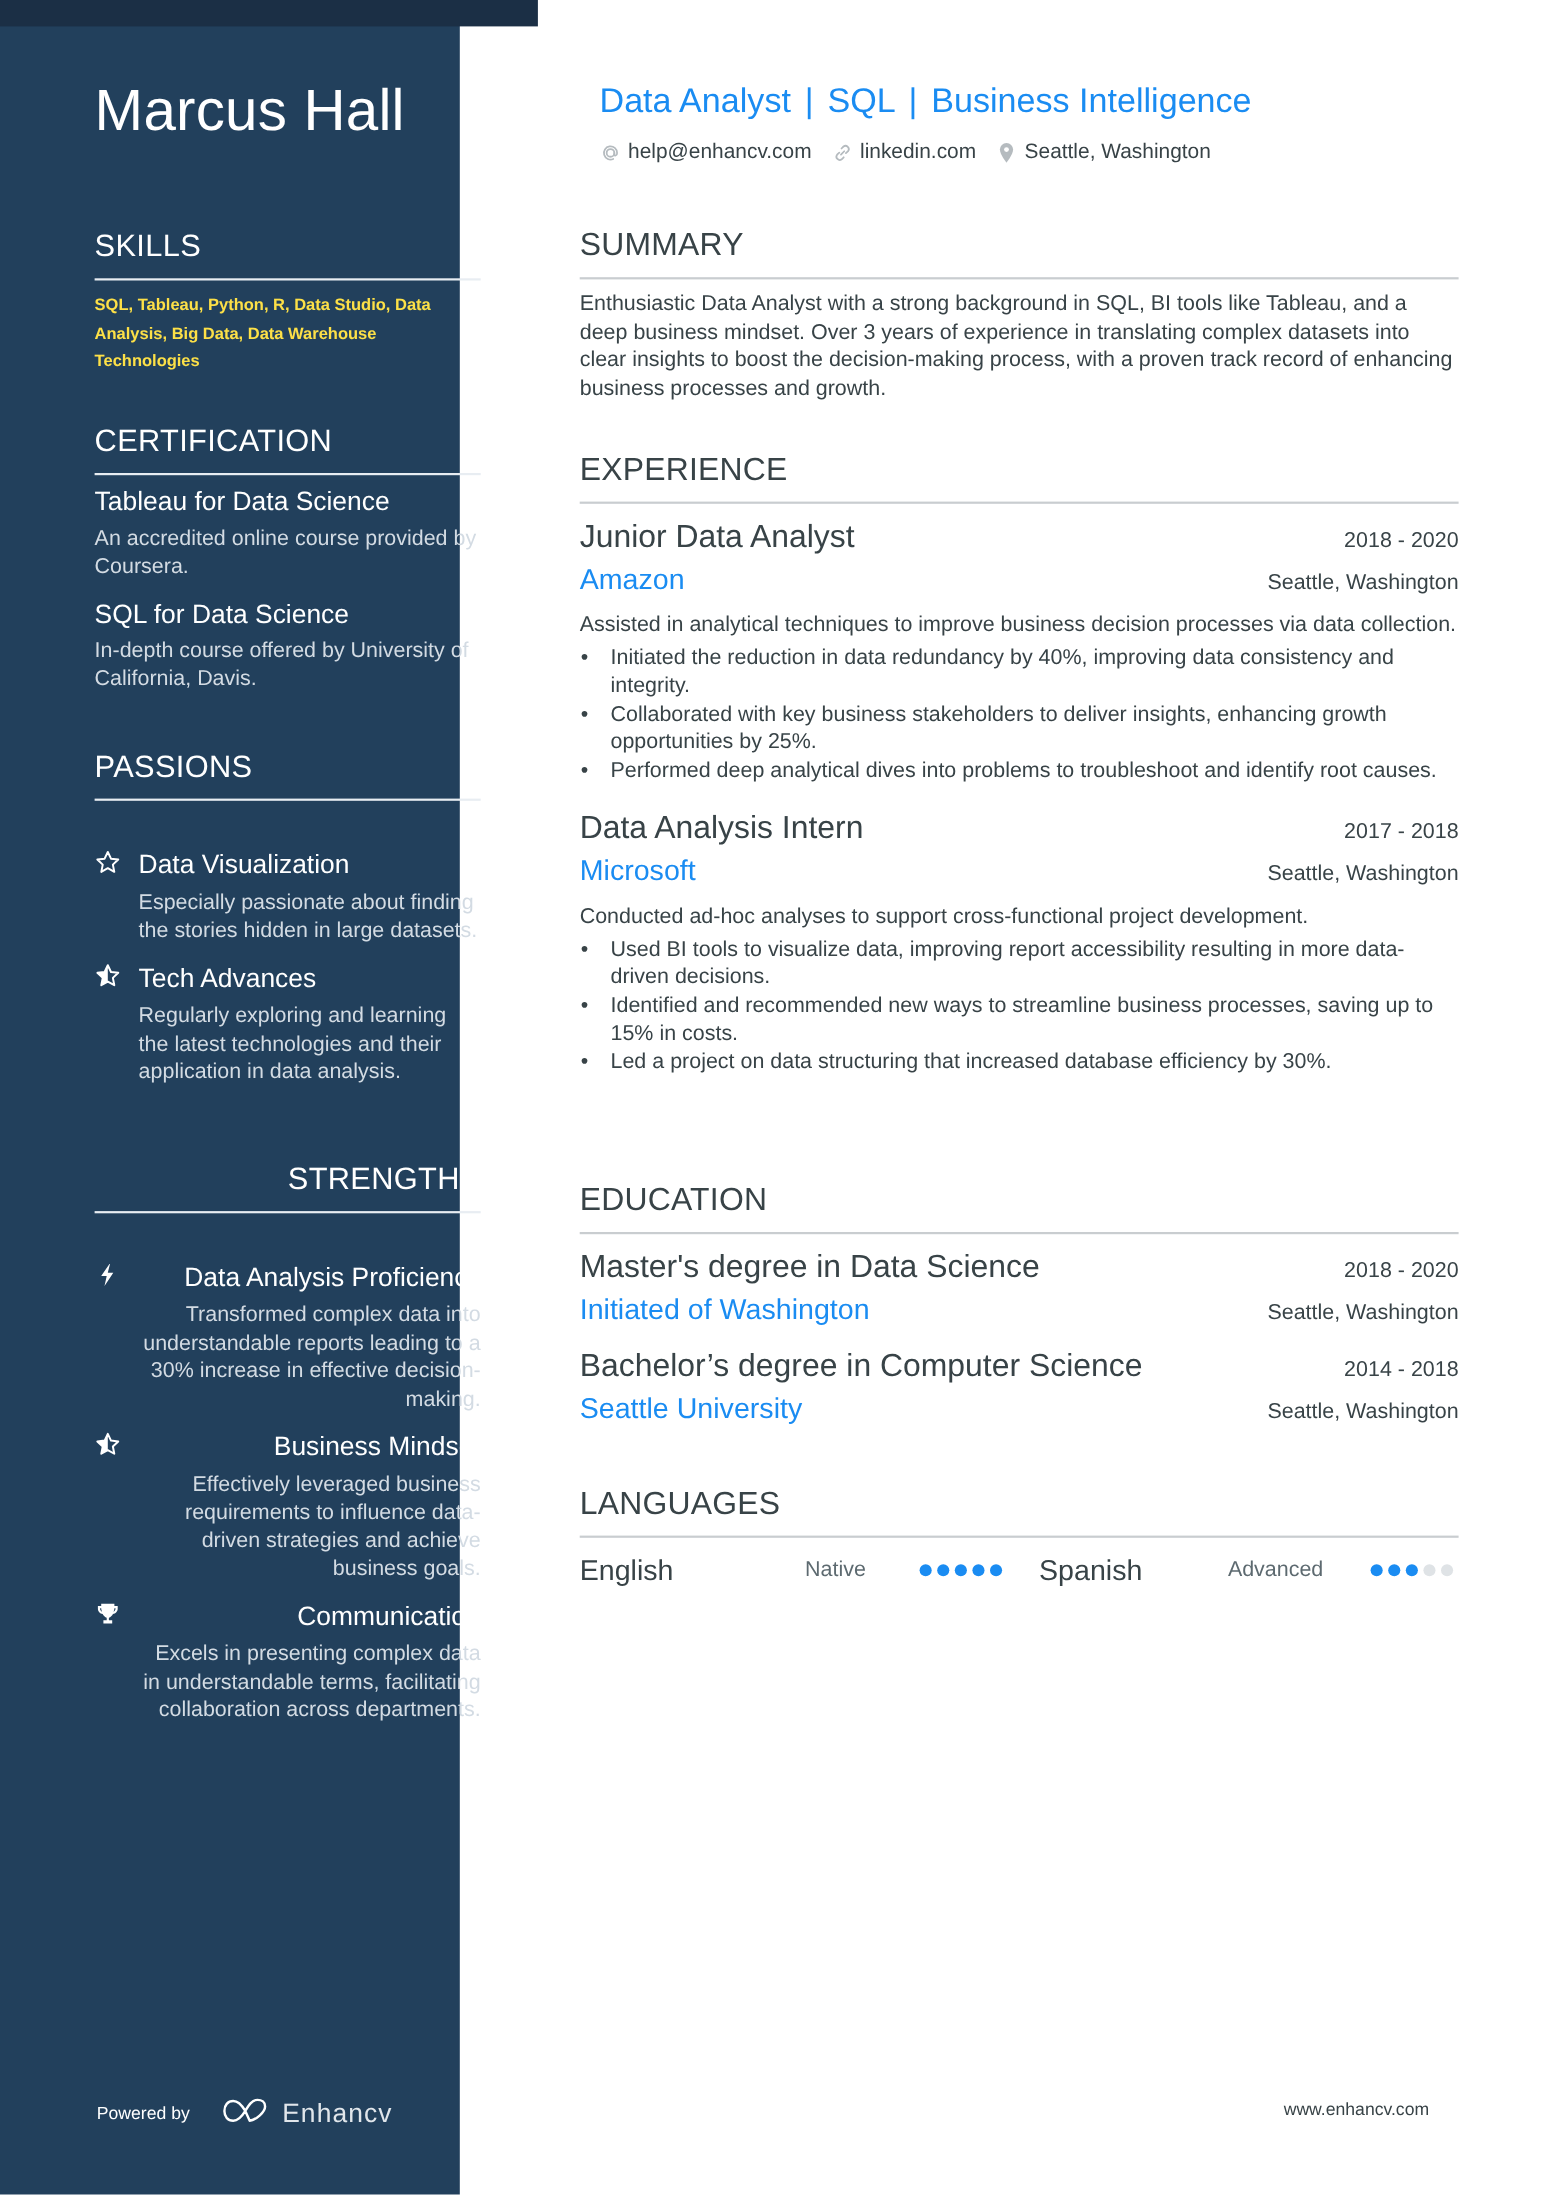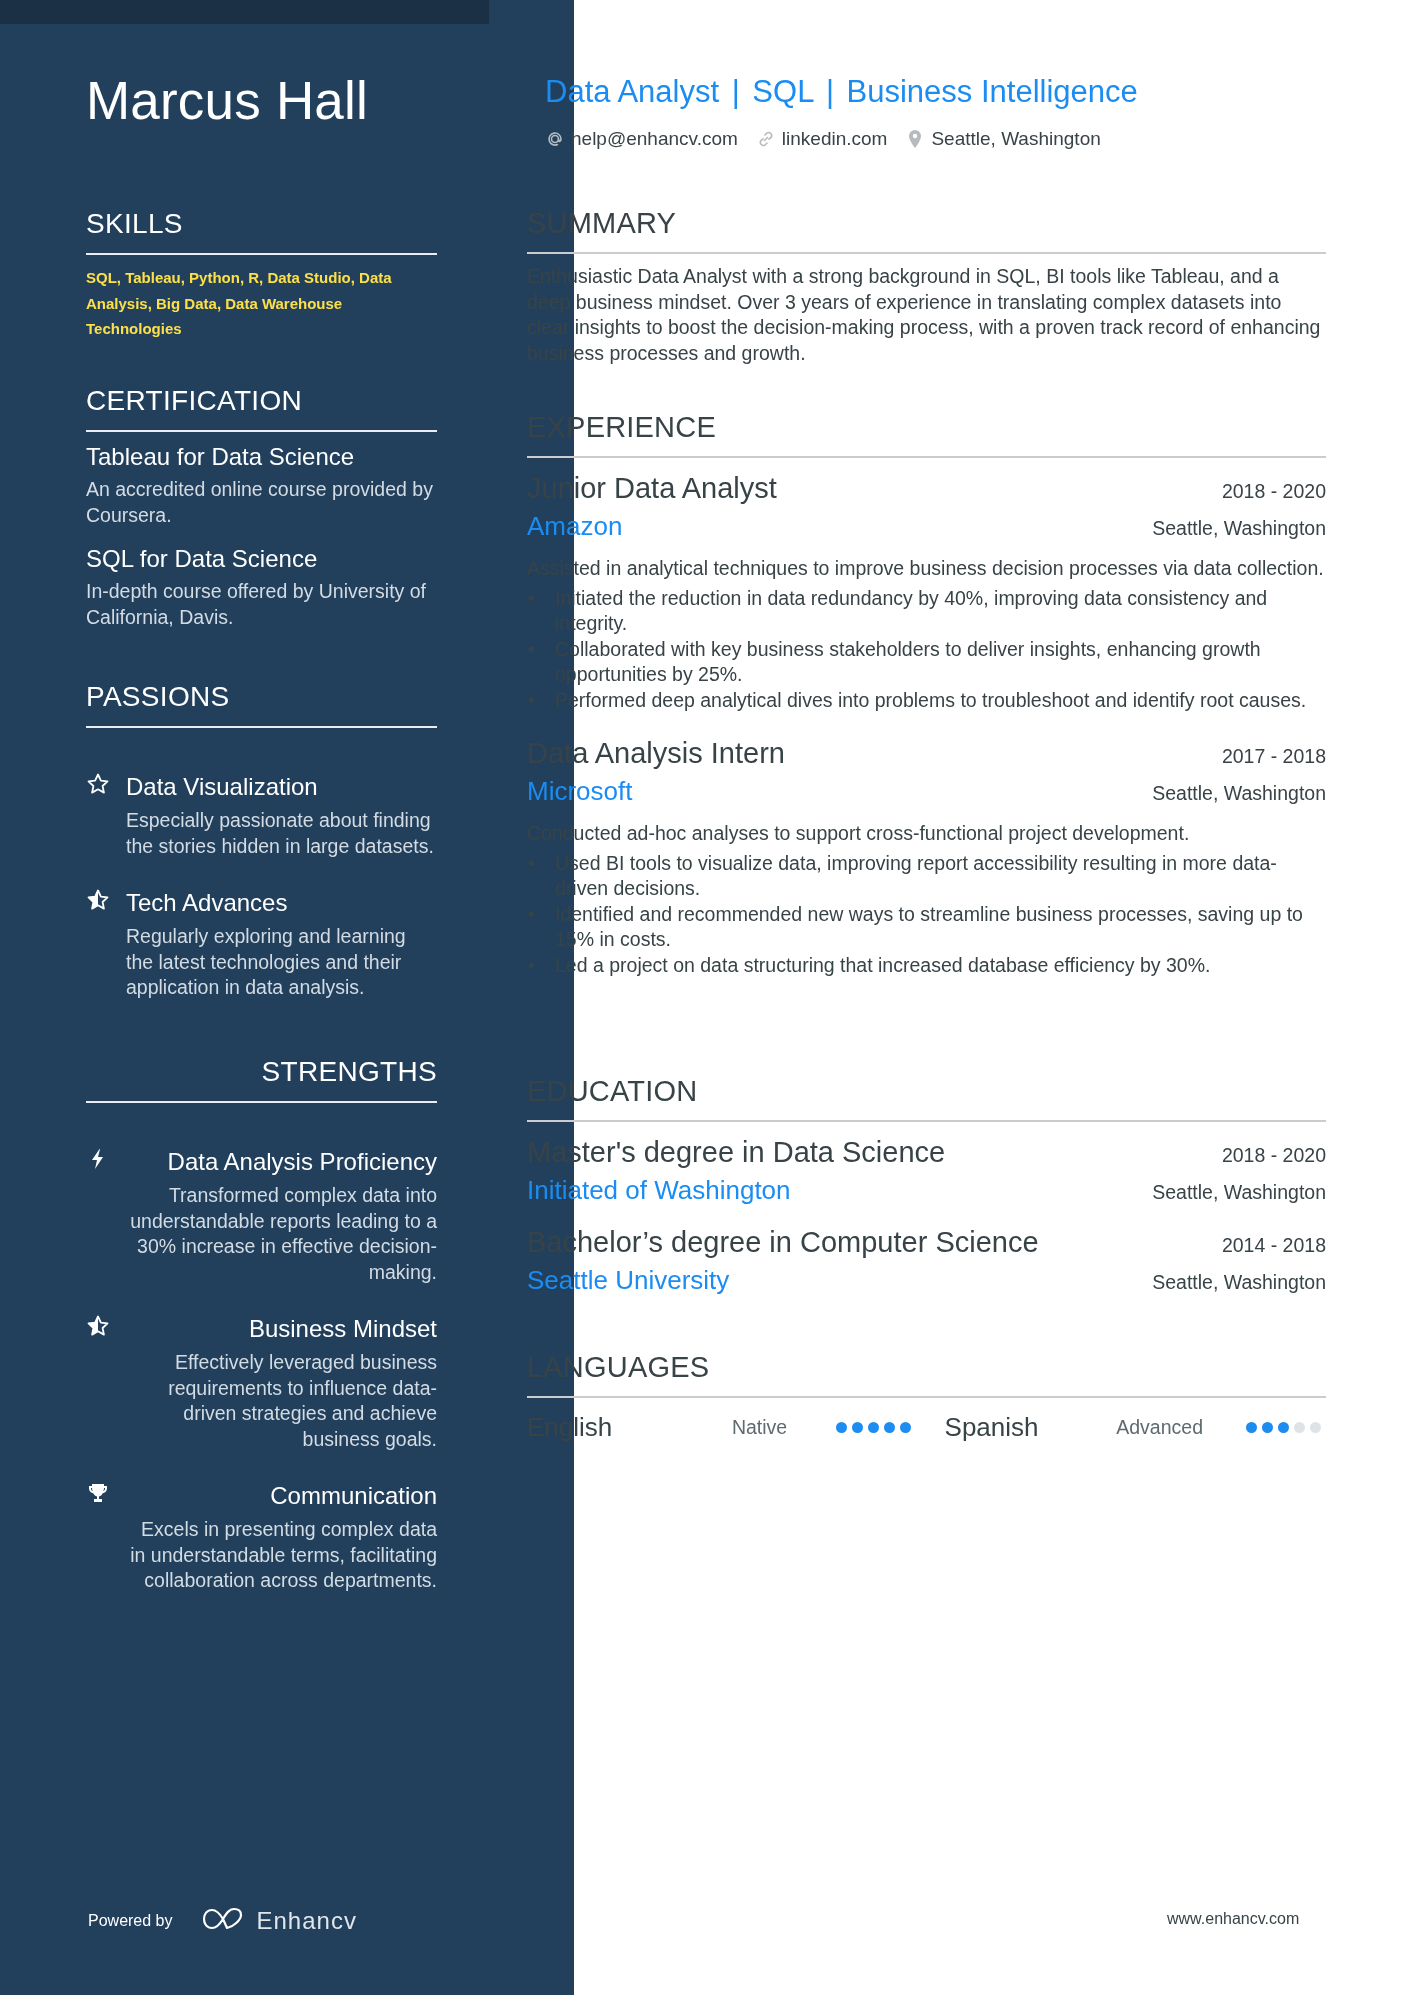--- a/index.html
+++ b/index.html
@@ -1,33 +1,33 @@
 <!DOCTYPE html>
 <html><head>
 <meta charset="utf-8">
 <style>
   * { box-sizing: border-box; margin: 0; padding: 0; }
   html, body { width: 1410px; height: 1995px; background: #ffffff; }
   body { position: relative; font-family: "Liberation Sans", "DejaVu Sans", sans-serif; color: #384347; overflow: hidden; }
 
   
-  .sidebar { position: absolute; left: 0; top: 0; width: 574px; height: 1995px; background: #22405c; color: #ffffff; }
+  .sidebar { position: absolute; left: 0; top: 0; width: 418px; height: 1995px; background: #22405c; color: #ffffff; }
   .sidebar-topband { position: absolute; left: 0; top: 0; width: 489px; height: 24px; background: #1b2f45; }
   .sb-inner { position: absolute; left: 86px; top: 0; width: 351px; }
   .name { position: absolute; top: 70px; left: 0; font-size: 53px; font-weight: 400; color: #ffffff; white-space: nowrap; letter-spacing: 0.2px; }
   .sb-section { position: absolute; left: 0; width: 351px; }
   .sb-title { font-size: 28px; font-weight: 400; color: #ffffff; letter-spacing: 0.3px; line-height: 34px; }
   .sb-rule { height: 2px; background: #e8edf2; margin-top: 12px; margin-bottom: 10px; }
   .sb-text { font-size: 15px; line-height: 25.5px; color: #fde047; font-weight: bold; }
   .cert-title { font-size: 24px; line-height: 30px; color: #ffffff; margin-top: 4px; }
   .cert-desc { font-size: 19.5px; line-height: 25.5px; color: #d3dbe3; margin-top: 5px; }
   .cert-item + .cert-item { margin-top: 16px; }
 
   .icon-item { position: relative; padding-left: 40px; margin-top: 40px; }
-  .icon-item + .icon-item { margin-top: 25px; }
+  .icon-item + .icon-item { margin-top: 12px; }
   .icon-item .ii-icon { position: absolute; left: 0; top: 4px; width: 24px; height: 24px; }
   .ii-title { font-size: 24px; line-height: 30px; color: #ffffff; padding-top: 4px; }
   .ii-desc { font-size: 19.5px; line-height: 25.5px; color: #d3dbe3; margin-top: 6px; }
 
   .powered { position: absolute; left: 88px; top: 1906px; display: flex; align-items: center; }
   .powered-label { font-size: 16px; color: #ffffff; }
   .enh-logo { margin-left: 28px; display: flex; align-items: center; }
   .enh-word { font-size: 24px; color: #e1e6eb; margin-left: 10px; letter-spacing: 1px; font-weight: 300; }
 
   

